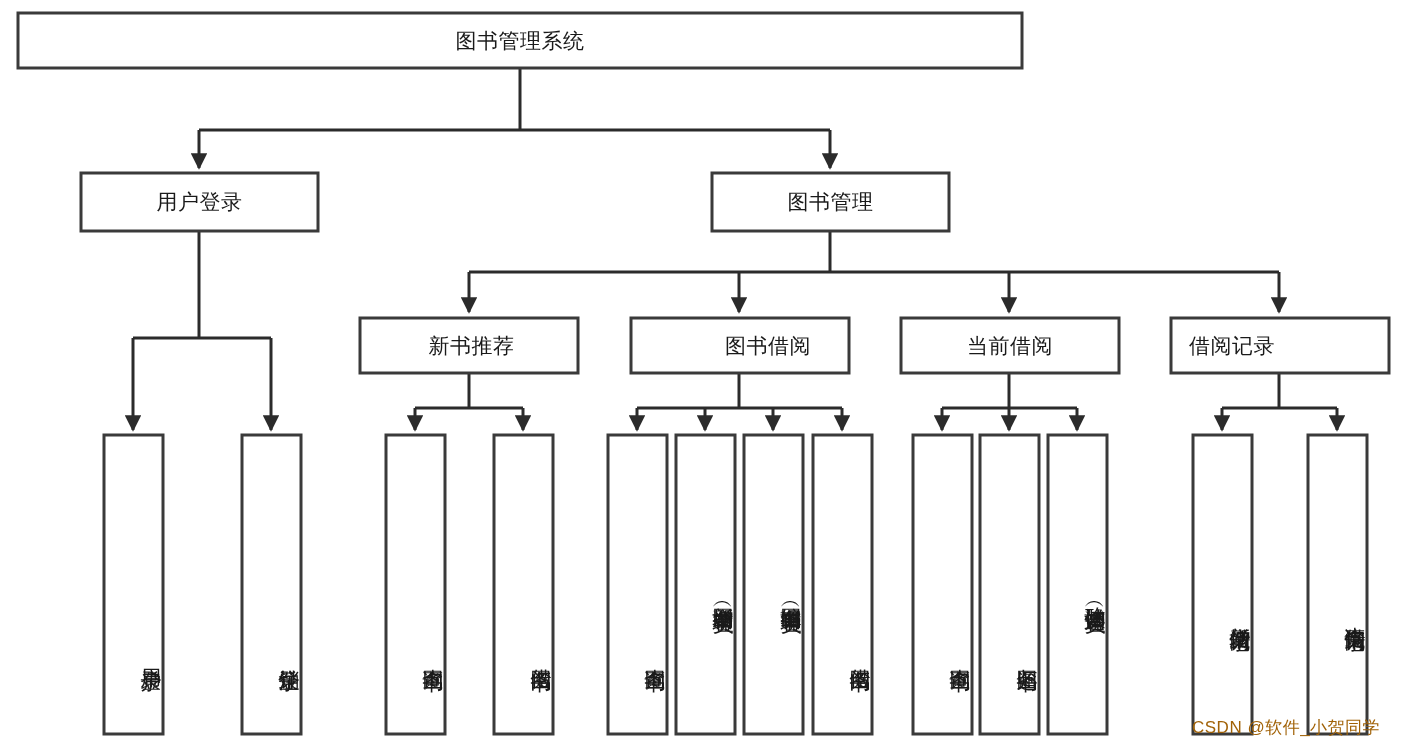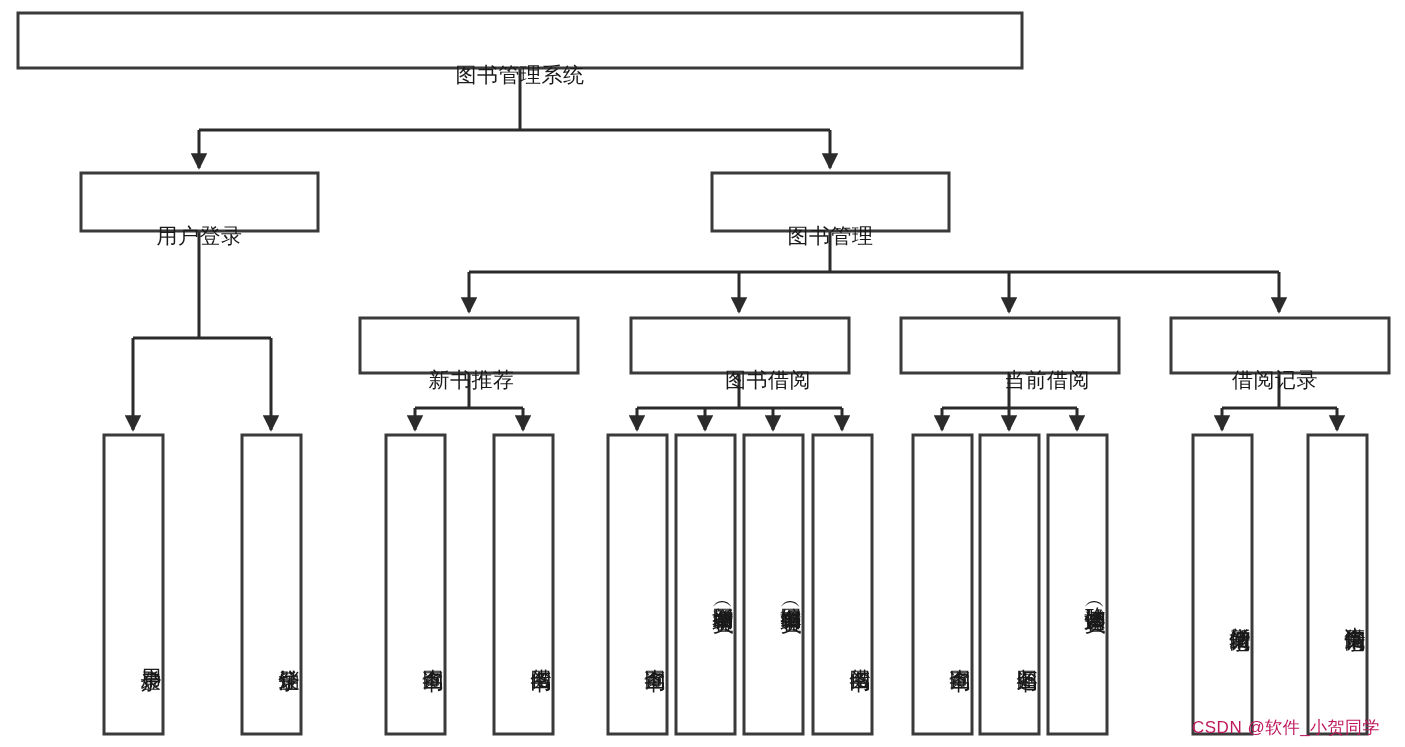--- a/index.html
+++ b/index.html
@@ -44,39 +44,38 @@
     position: absolute;
     display: flex;
     align-items: center;
     justify-content: center;
     color: #1a1a1a;
     font-size: 21px;
     line-height: 1.2;
     letter-spacing: 0.5px;
     white-space: nowrap;
     pointer-events: none;
-    margin-top: 34px;
   }
   .node-label-v {
     position: absolute;
     display: flex;
     align-items: flex-start;
     justify-content: center;
     color: #1a1a1a;
     font-size: 21px;
     line-height: 1.18;
     letter-spacing: 1px;
     writing-mode: vertical-rl;
     text-orientation: upright;
     white-space: nowrap;
     pointer-events: none;
   }
   .watermark {
     position: absolute;
-    color: #be185d;
+    color: #a16207;
     font-size: 17px;
     letter-spacing: 0.5px;
     white-space: nowrap;
     pointer-events: none;
   }
 </style>
 </head>
 <body>
 
 <div id="diagram-root">
@@ -175,22 +174,22 @@
     <rect class="node-box" x="1308" y="435" width="59" height="299"></rect>
   </svg>
 
   <div class="node-label-h" style="left:18px; top:13px; width:1004px; height:55px;">图书管理系统</div>
 
   <div class="node-label-h" style="left:81px; top:173px; width:237px; height:58px;">用户登录</div>
   <div class="node-label-h" style="left:712px; top:173px; width:237px; height:58px;">图书管理</div>
 
   <div class="node-label-h" style="left:360px; top:318px; width:223px; height:55px;">新书推荐</div>
   <div class="node-label-h" style="left:631px; top:318px; width:218px; height:55px;padding-left:28px;">图书借阅</div>
-  <div class="node-label-h" style="left:901px; top:318px; width:218px; height:55px;padding-left:37px;">当前借阅</div>
-  <div class="node-label-h" style="left:1171px; top:318px; width:208px; height:55px;">借阅记录</div>
+  <div class="node-label-h" style="left:901px; top:318px; width:218px; height:55px;">当前借阅</div>
+  <div class="node-label-h" style="left:1128px; top:318px; width:208px; height:55px;">借阅记录</div>
 
   <div class="node-label-v" style="left:104px; top:435px; width:59px; height:299px; padding-top:69px;">用户登录</div>
   <div class="node-label-v" style="left:242px; top:435px; width:59px; height:299px; padding-top:69px;">注销登录</div>
 
   <div class="node-label-v" style="left:386px; top:435px; width:59px; height:299px; padding-top:69px;">查询图书</div>
   <div class="node-label-v" style="left:494px; top:435px; width:59px; height:299px; padding-top:69px;">借阅图书</div>
 
   <div class="node-label-v" style="left:608px; top:435px; width:59px; height:299px; padding-top:69px;">查询图书</div>
   <div class="node-label-v" style="left:676px; top:435px; width:59px; height:299px; padding-top:10px;">新增图书（管理员）</div>
   <div class="node-label-v" style="left:744px; top:435px; width:59px; height:299px; padding-top:10px;">编辑图书（管理员）</div>

